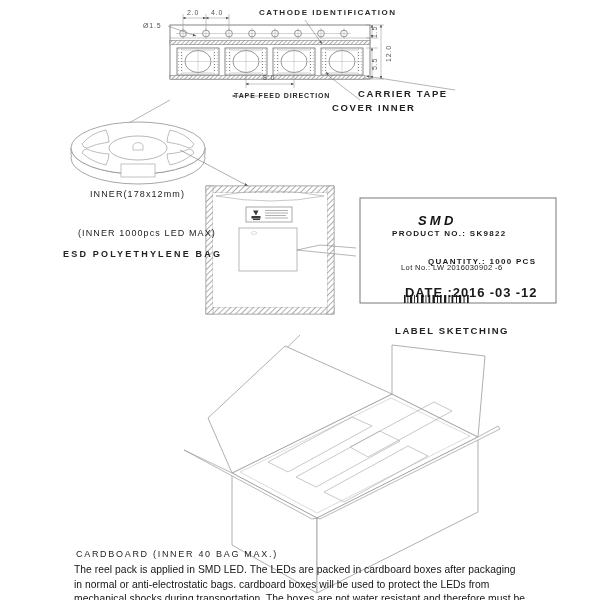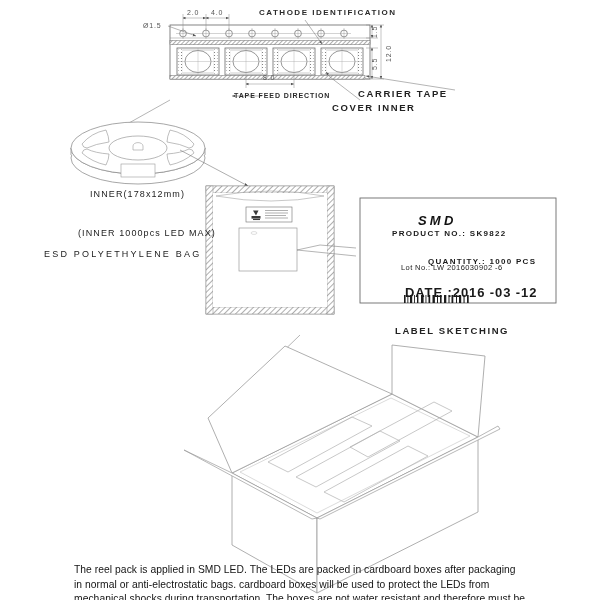--- a/index.html
+++ b/index.html
@@ -395,30 +395,31 @@
   <div class="txt dim-v" style="left:371px; top:38px;">1.5</div>
 
   <div class="txt dim-v" style="left:371px; top:70px;">5.5</div>
 
   <div class="txt dim-v" style="left:385px; top:62px;">12.0</div>
 
   <div class="txt reel-label" style="left:90px; top:190px;">INNER(178x12mm)</div>
 
   <div class="txt reel-label" style="left:78px; top:205px;margin-top:24px;">(INNER 1000pcs LED MAX)</div>
 
-  <div class="txt bag-label" style="left:44px; top:250px;">ESD POLYETHYLENE BAG</div>
+  <div class="txt bag-label" style="left:63px; top:250px;font-weight:bold;">ESD POLYETHYLENE BAG</div>
 
   <div class="txt lbl-title" style="left:418px; top:214px;">SMD</div>
 
   <div class="txt lbl-line" style="left:392px; top:230px;">PRODUCT NO.: SK9822</div>
 
   <div class="txt lbl-line" style="left:400px; top:258px;margin-left:28px;">QUANTITY.: 1000 PCS</div>
 
   <div class="txt lbl-lot" style="left:401px; top:264px;">Lot No.: LW 2016030902 -6</div>
 
   <div class="txt lbl-date" style="left:405px; top:286px;">DATE :2016 -03 -12</div>
 
   <div class="txt callout-lg" style="left:359px; top:326px;padding-left:36px;">LABEL SKETCHING</div>
 
+  <div class="txt box-caption" style="left:76px; top:550px;">CARDBOARD (INNER 40 BAG MAX.)</div>
 
   <div class="para">The reel pack is applied in SMD LED. The LEDs are packed in cardboard boxes after packaging in normal or anti-electrostatic bags. cardboard boxes will be used to protect the LEDs from mechanical shocks during transportation. The boxes are not water resistant and therefore must be kept away</div>
 
 </div>
 
 </body></html>

